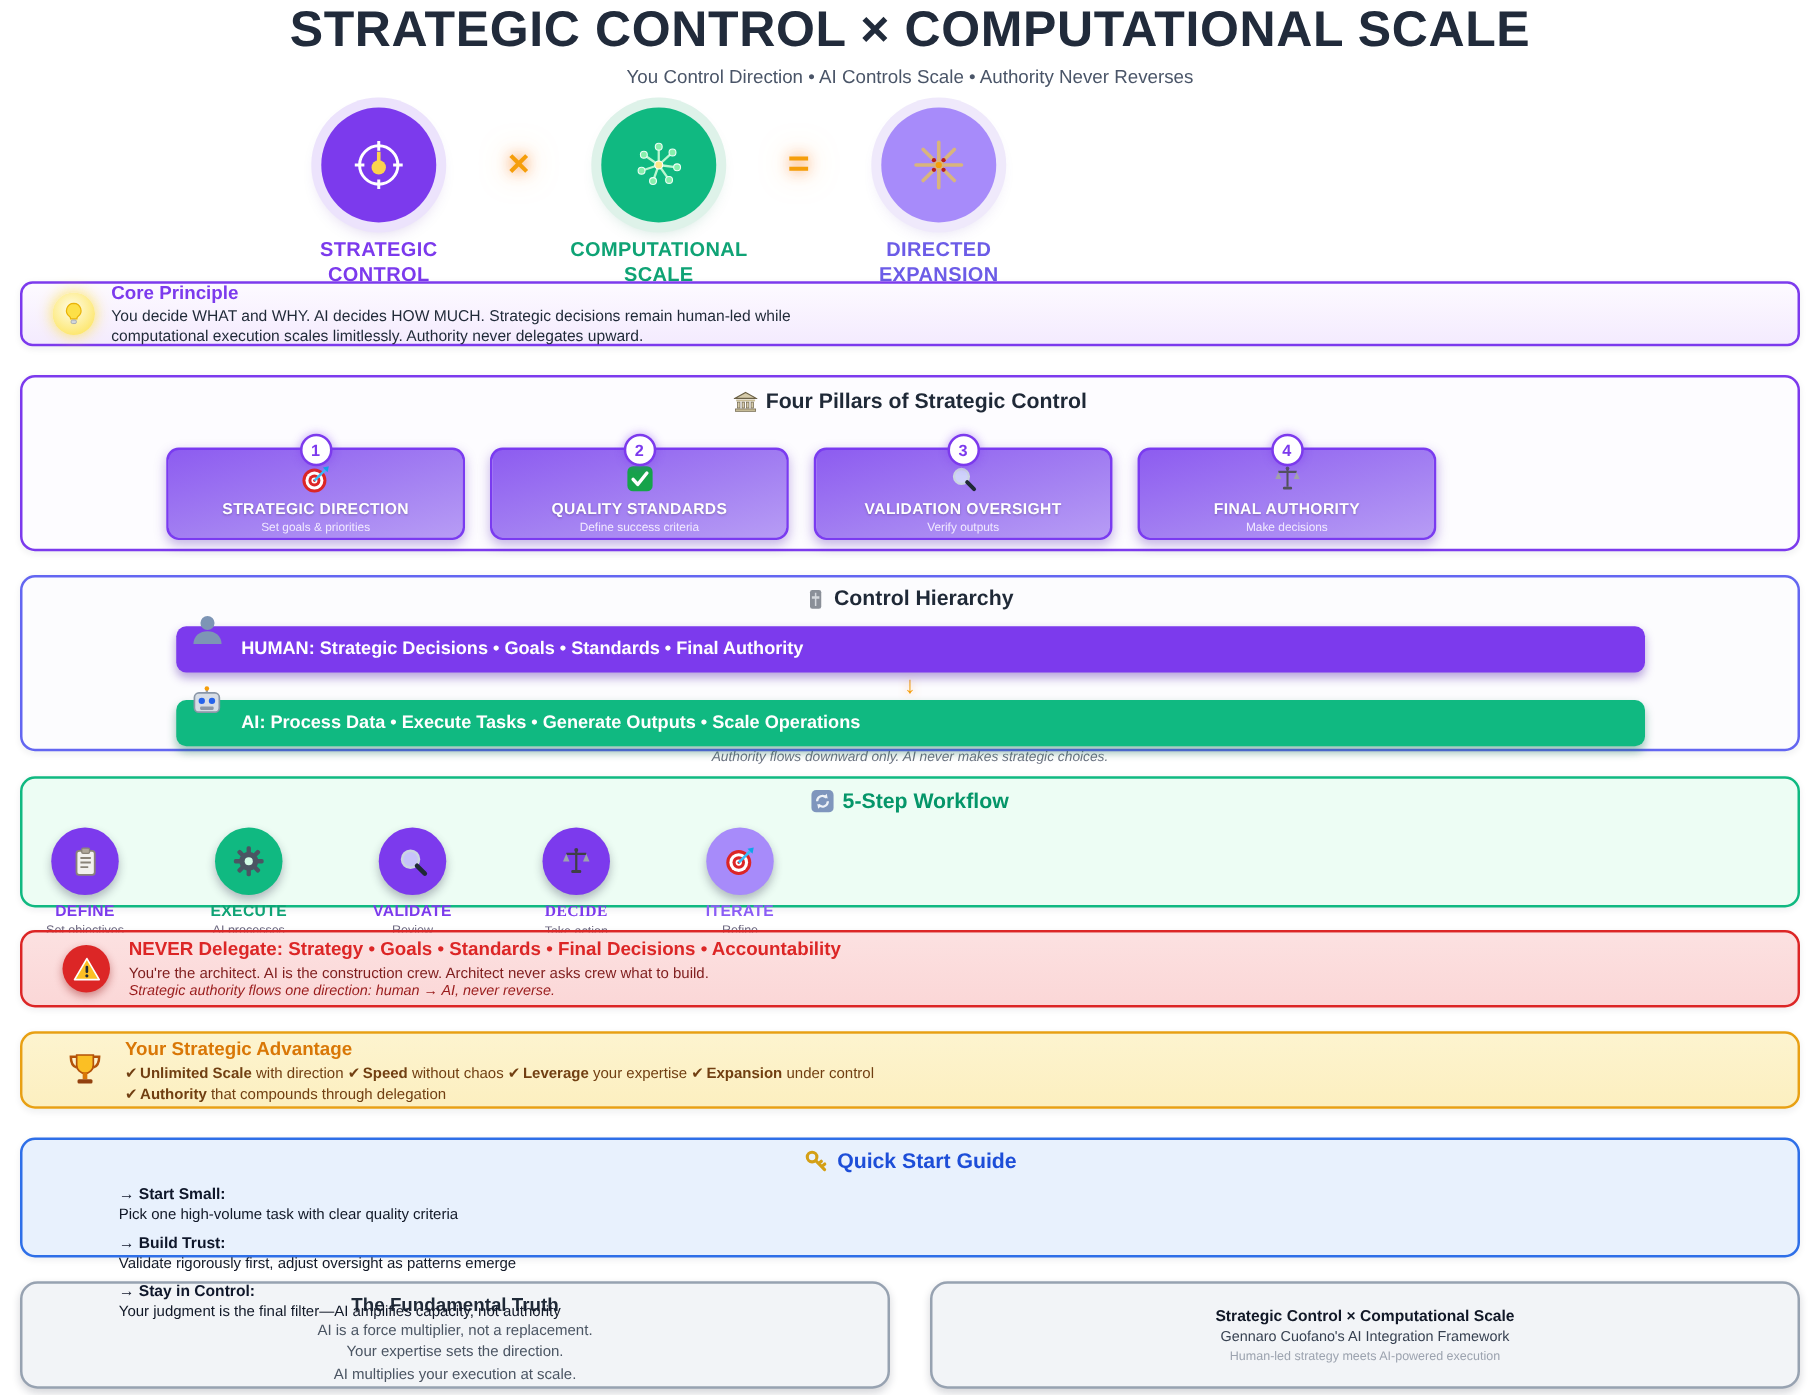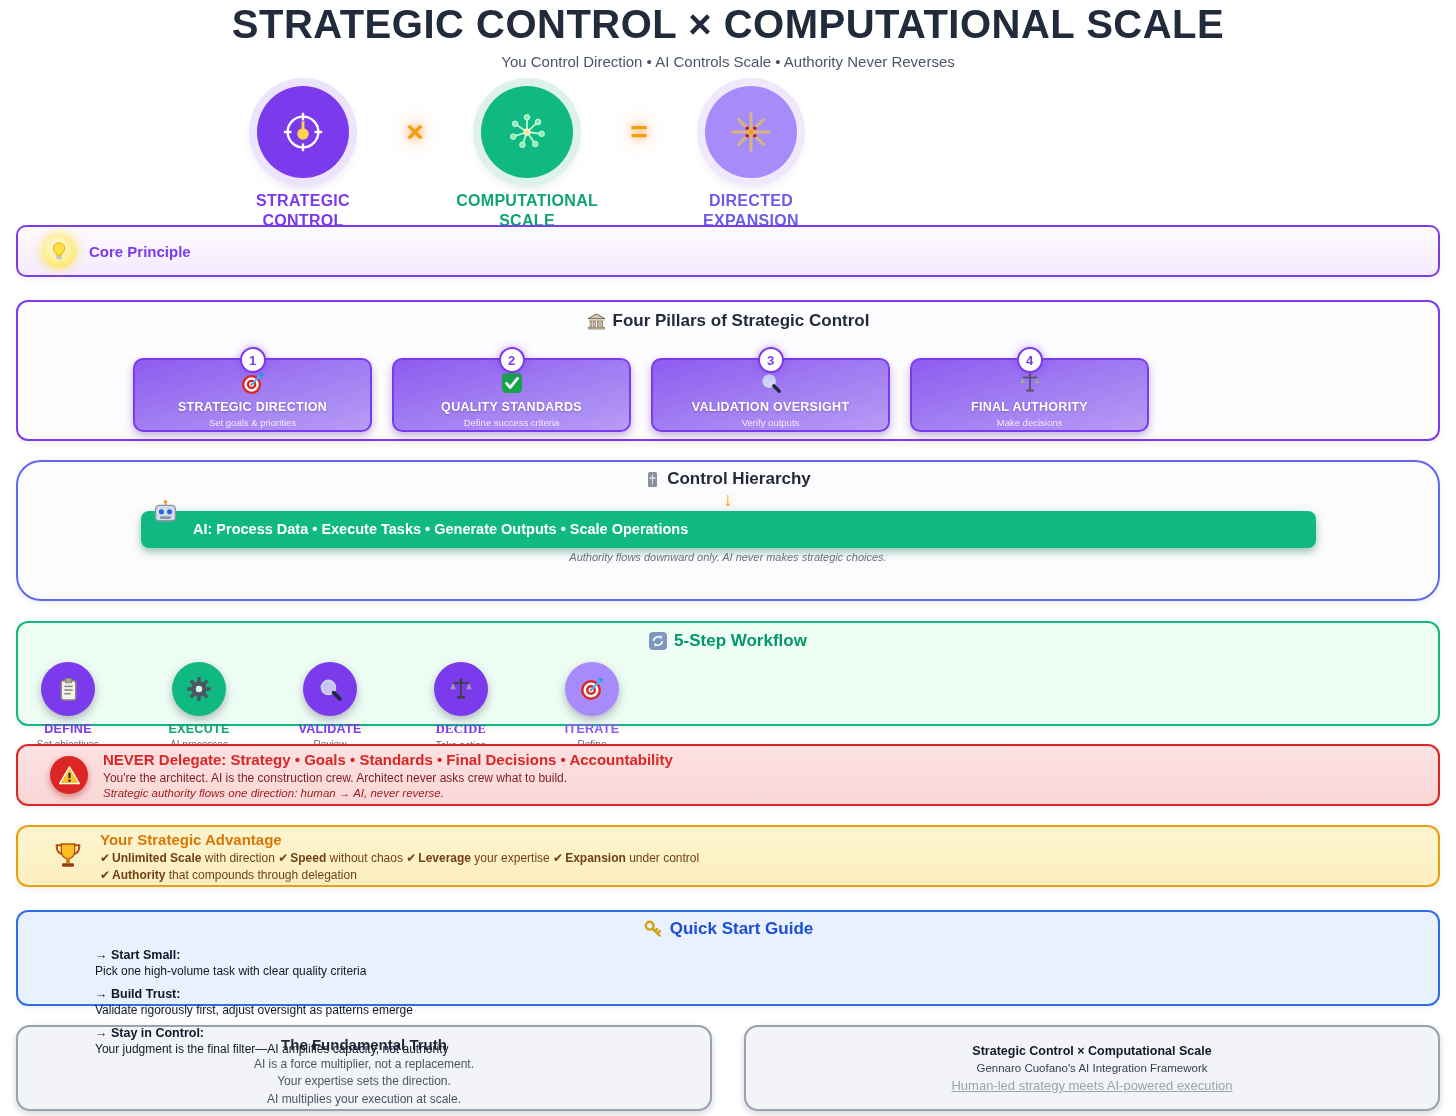--- a/index.html
+++ b/index.html
@@ -47,21 +47,21 @@
     box-shadow:0 4px 9px rgba(88,40,180,.35);
     display:flex; flex-direction:column; align-items:center; padding-top:9px; }
   .badge { position:absolute; top:-13px; left:calc(50% - 13px); width:26px; height:26px; border-radius:50%;
     background:#fff; border:2.5px solid #7c3aed; color:#7c3aed; font-size:13px; font-weight:700;
     display:flex; align-items:center; justify-content:center; box-shadow:0 0 8px rgba(124,58,237,.45); }
   .p-icon { height:24px; display:flex; align-items:center; justify-content:center; margin-top:2px; }
   .p-title { color:#fff; font-size:12.5px; font-weight:700; margin-top:5px; letter-spacing:.3px; text-shadow:0 1px 2px rgba(0,0,0,.25); }
   .p-sub { color:#f1e9ff; font-size:9.5px; margin-top:3px; }
 
   
-  .hier { margin-top:19px; height:141px; border-color:#6366f1; background:#fcfcfe; padding-top:7px;border-radius:25px; }
+  .hier { margin-top:19px; height:141px; border-color:#6366f1; background:#fcfcfe; padding-top:7px; }
   .hier .sec-title { color:#1f2937; }
   .bar { margin-left:123px; width:1175px; height:37px; border-radius:8px; position:relative;
     color:#fff; font-size:14.5px; font-weight:700; line-height:37px; padding-left:52px; }
   .bar-human { background:#7c3aed; margin-top:12px; box-shadow:0 4px 8px rgba(80,30,170,.4); }
   .bar-ai { background:#10b981; box-shadow:0 4px 8px rgba(5,110,80,.4); }
   .bar .corner-icon { position:absolute; left:10px; top:-12px; }
   .h-arrow { text-align:center; height:22px; line-height:22px; color:#f59e0b; font-size:19px; font-weight:700;
     text-shadow:0 0 8px rgba(251,146,60,.8); }
   .h-caption { text-align:center; font-size:11px; color:#6b7280; font-style:italic; margin-top:3px; }
 
@@ -104,21 +104,21 @@
   
   .footer { display:flex; gap:32px; margin-top:19px; }
   .f-box { flex:1; height:86px; border:2px solid #97a2b1; border-radius:14px; background:#f2f4f7;
     box-shadow:0 3px 7px rgba(15,23,42,.18); display:flex; flex-direction:column; align-items:center; }
   .fb-left { padding-top:9px; }
   .fb-title { font-size:15px; font-weight:700; color:#1f2937; }
   .fb-line { font-size:12px; color:#4b5563; margin-top:3.5px; }
   .fb-right { justify-content:center; gap:4px; }
   .fbr-title { font-size:12.5px; font-weight:700; color:#111827; }
   .fbr-line1 { font-size:11.5px; color:#374151; }
-  .fbr-line2 { font-size:13px; color:#9ca3af;text-decoration:underline; }
+  .fbr-line2 { font-size:10px; color:#9ca3af; }
 
   svg { display:block; }
 </style>
 </head>
 <body>
 
 <div class="wrap">
 
   <div class="h1">STRATEGIC CONTROL × COMPUTATIONAL SCALE</div>
   <div class="sub">You Control Direction • AI Controls Scale • Authority Never Reverses</div>
@@ -190,20 +190,21 @@
 
   <div class="box core">
     <div class="bulb">
       <svg viewBox="0 0 24 24" width="20" height="20">
         <path d="M12 2a7 7 0 0 0-4 12.7c.8.6 1 1.5 1 2.3h6c0-.8.2-1.7 1-2.3A7 7 0 0 0 12 2z" fill="#fde047" stroke="#eab308" stroke-width="1.2"></path>
         <rect x="9.5" y="18" width="5" height="3.4" rx="1.2" fill="#d1d5db" stroke="#9ca3af" stroke-width=".8"></rect>
       </svg>
     </div>
     <div class="core-text">
       <div class="core-title">Core Principle</div>
+      <div class="core-body">You decide WHAT and WHY. AI decides HOW MUCH. Strategic decisions remain human-led while computational execution scales limitlessly. Authority never delegates upward.</div>
     </div>
   </div>
 
   <div class="box pillars">
     <div class="sec-title">
       <svg viewBox="0 0 20 18" width="19" height="17">
         <polygon points="10,1 19,6 1,6" fill="#d6cbaa" stroke="#6b6147" stroke-width="1"></polygon>
         <rect x="2" y="7" width="16" height="1.6" fill="#c9bd98"></rect>
         <g fill="#d6cbaa" stroke="#6b6147" stroke-width=".6">
           <rect x="3.2" y="9.2" width="2" height="5"></rect>
@@ -278,20 +279,29 @@
   </div>
 
   <div class="box hier">
     <div class="sec-title">
       <svg viewBox="0 0 20 20" width="15" height="17">
         <rect x="4" y="0" width="12" height="20" rx="2.5" fill="#8a8f98"></rect>
         <line x1="10" y1="3" x2="10" y2="17" stroke="#d5d8dd" stroke-width="1.6"></line>
         <line x1="6" y1="8" x2="14" y2="8" stroke="#d5d8dd" stroke-width="2.6"></line>
       </svg>
       <span>Control Hierarchy</span>
+    </div>
+    <div class="bar bar-human">
+      <span class="corner-icon">
+        <svg viewBox="0 0 32 32" width="30" height="30">
+          <circle cx="16" cy="10" r="6" fill="#7d95b5"></circle>
+          <path d="M4 28c0-7 5.4-11 12-11s12 4 12 11z" fill="#7d95b5"></path>
+        </svg>
+      </span>
+      <span>HUMAN: Strategic Decisions • Goals • Standards • Final Authority</span>
     </div>
     <div class="h-arrow">↓</div>
     <div class="bar bar-ai">
       <span class="corner-icon">
         <svg viewBox="0 0 32 32" width="29" height="29">
           <line x1="16" y1="2" x2="16" y2="7" stroke="#9ca3af" stroke-width="2"></line>
           <circle cx="16" cy="3" r="2" fill="#f59e0b"></circle>
           <rect x="5" y="7" width="22" height="17" rx="4" fill="#d7dde6" stroke="#8b97a8" stroke-width="1.5"></rect>
           <circle cx="11.5" cy="14" r="2.8" fill="#2563eb"></circle>
             <circle cx="20.5" cy="14" r="2.8" fill="#2563eb"></circle>

